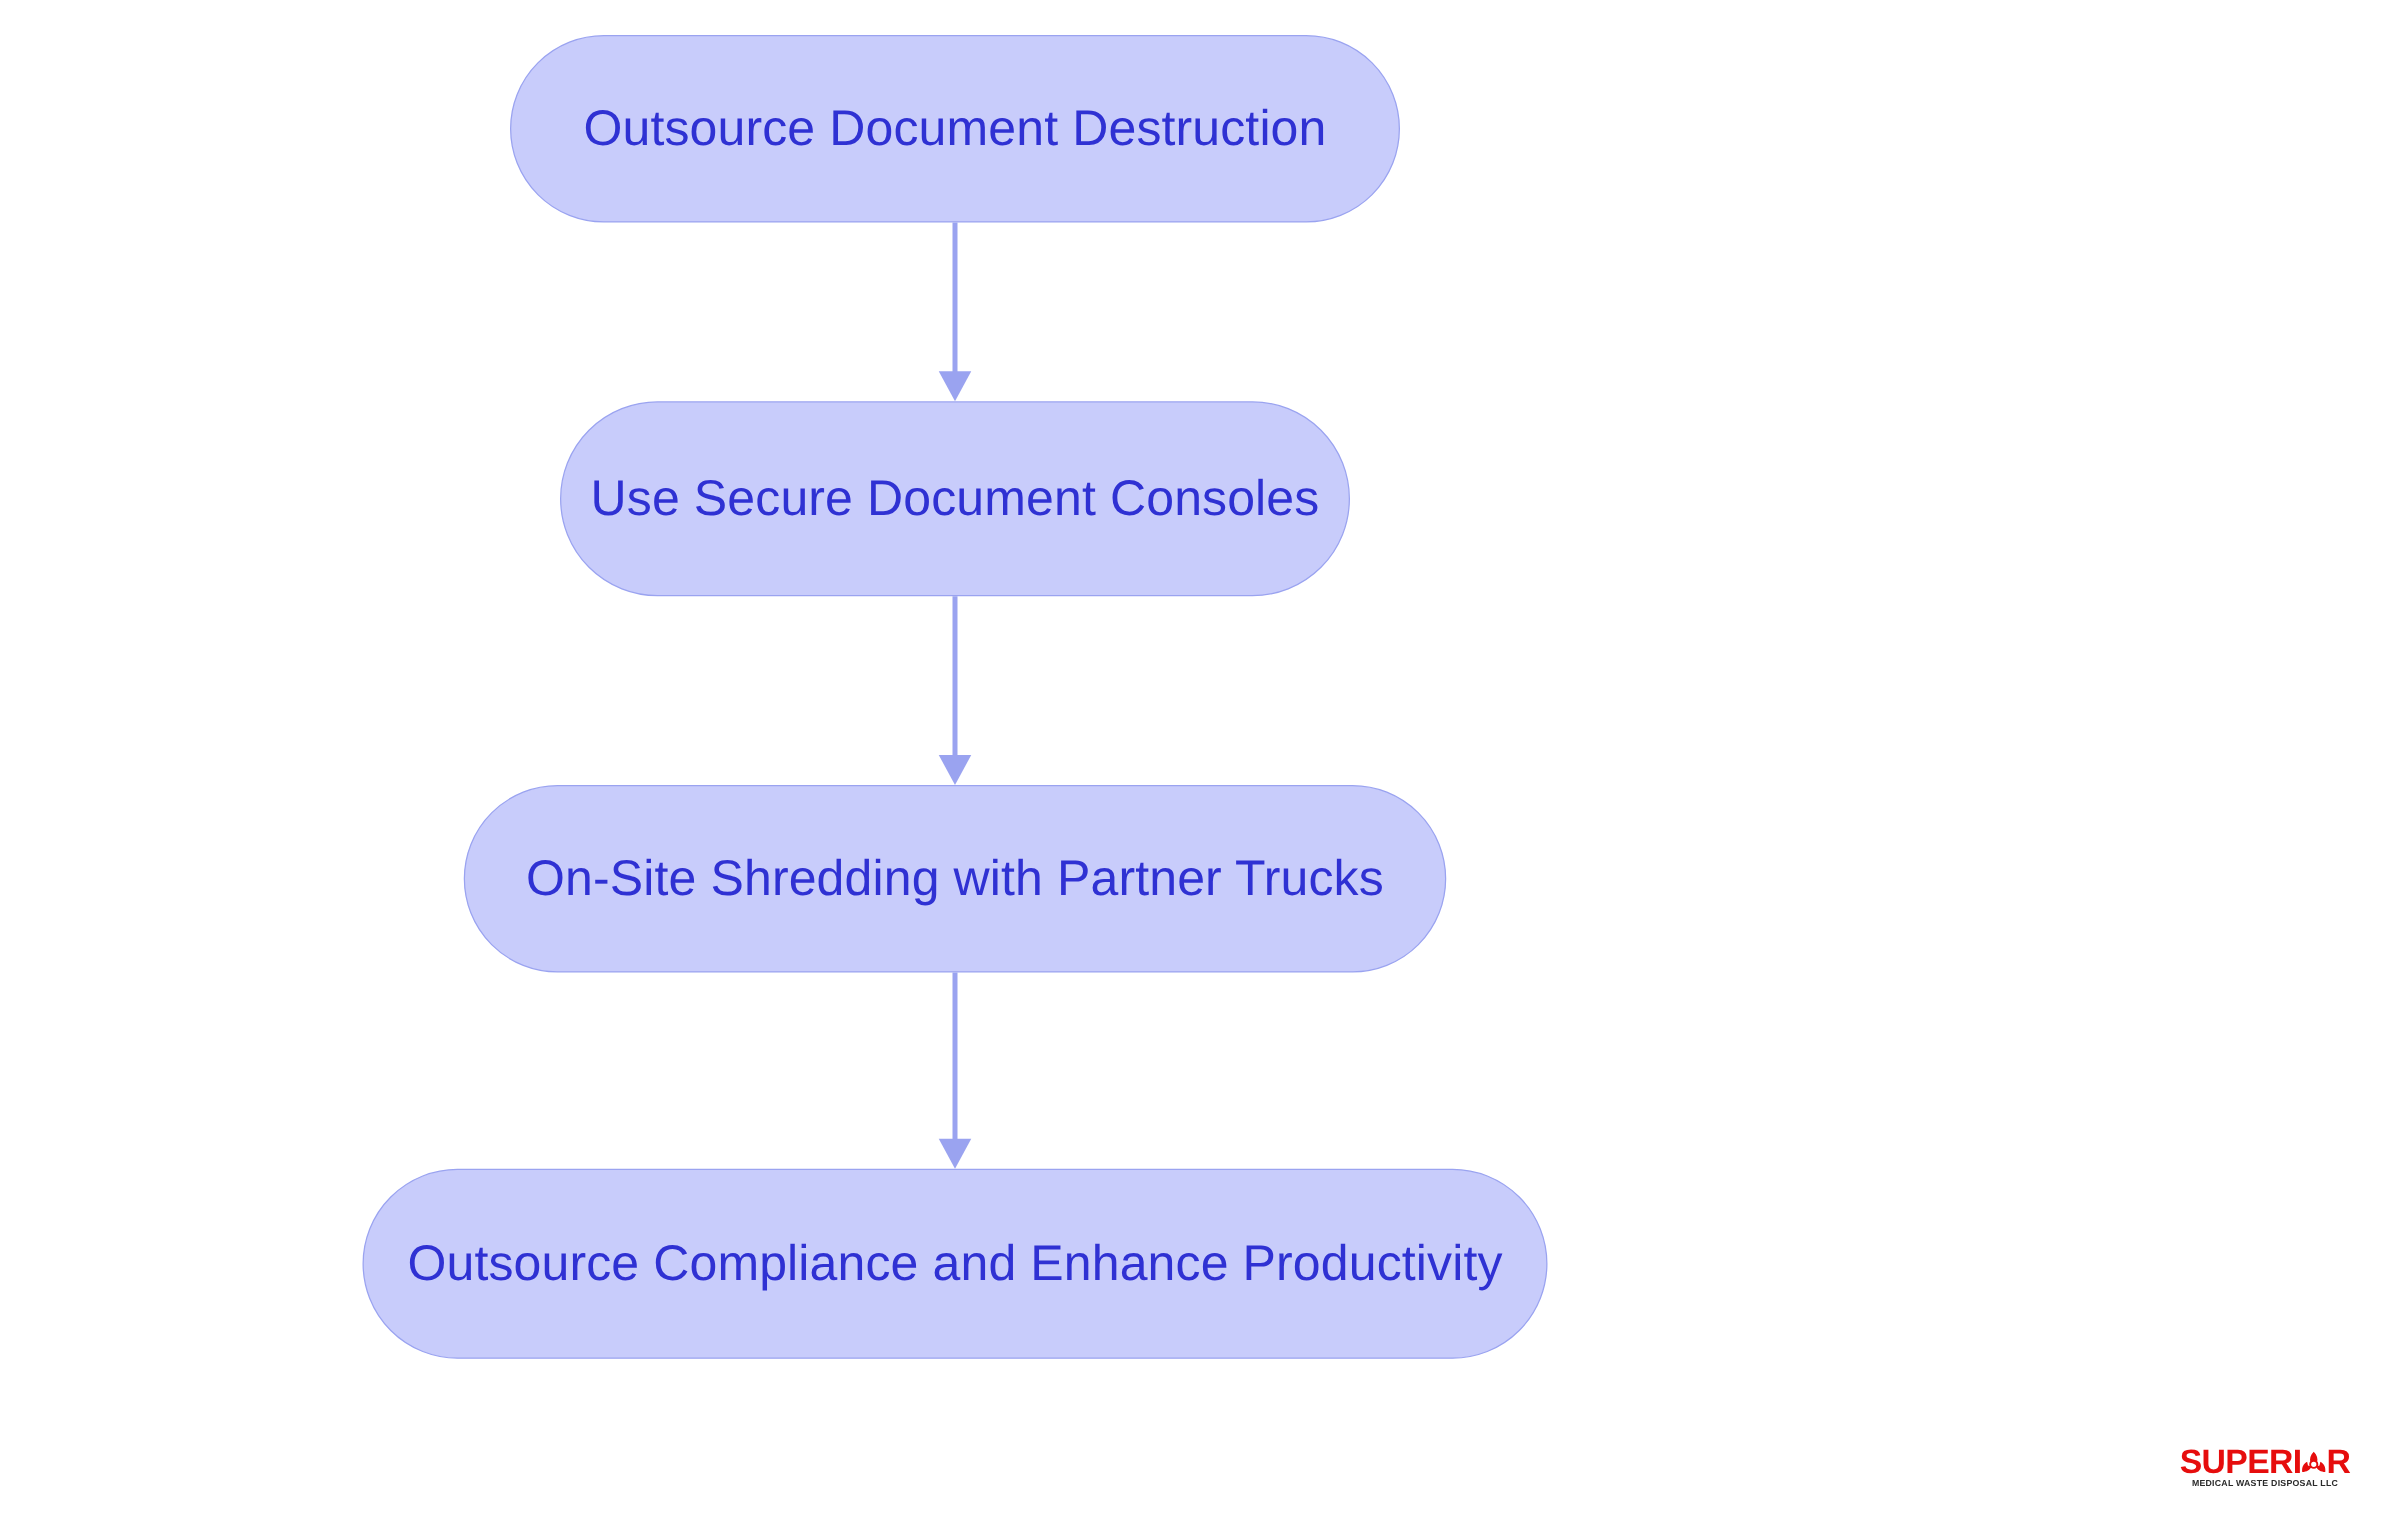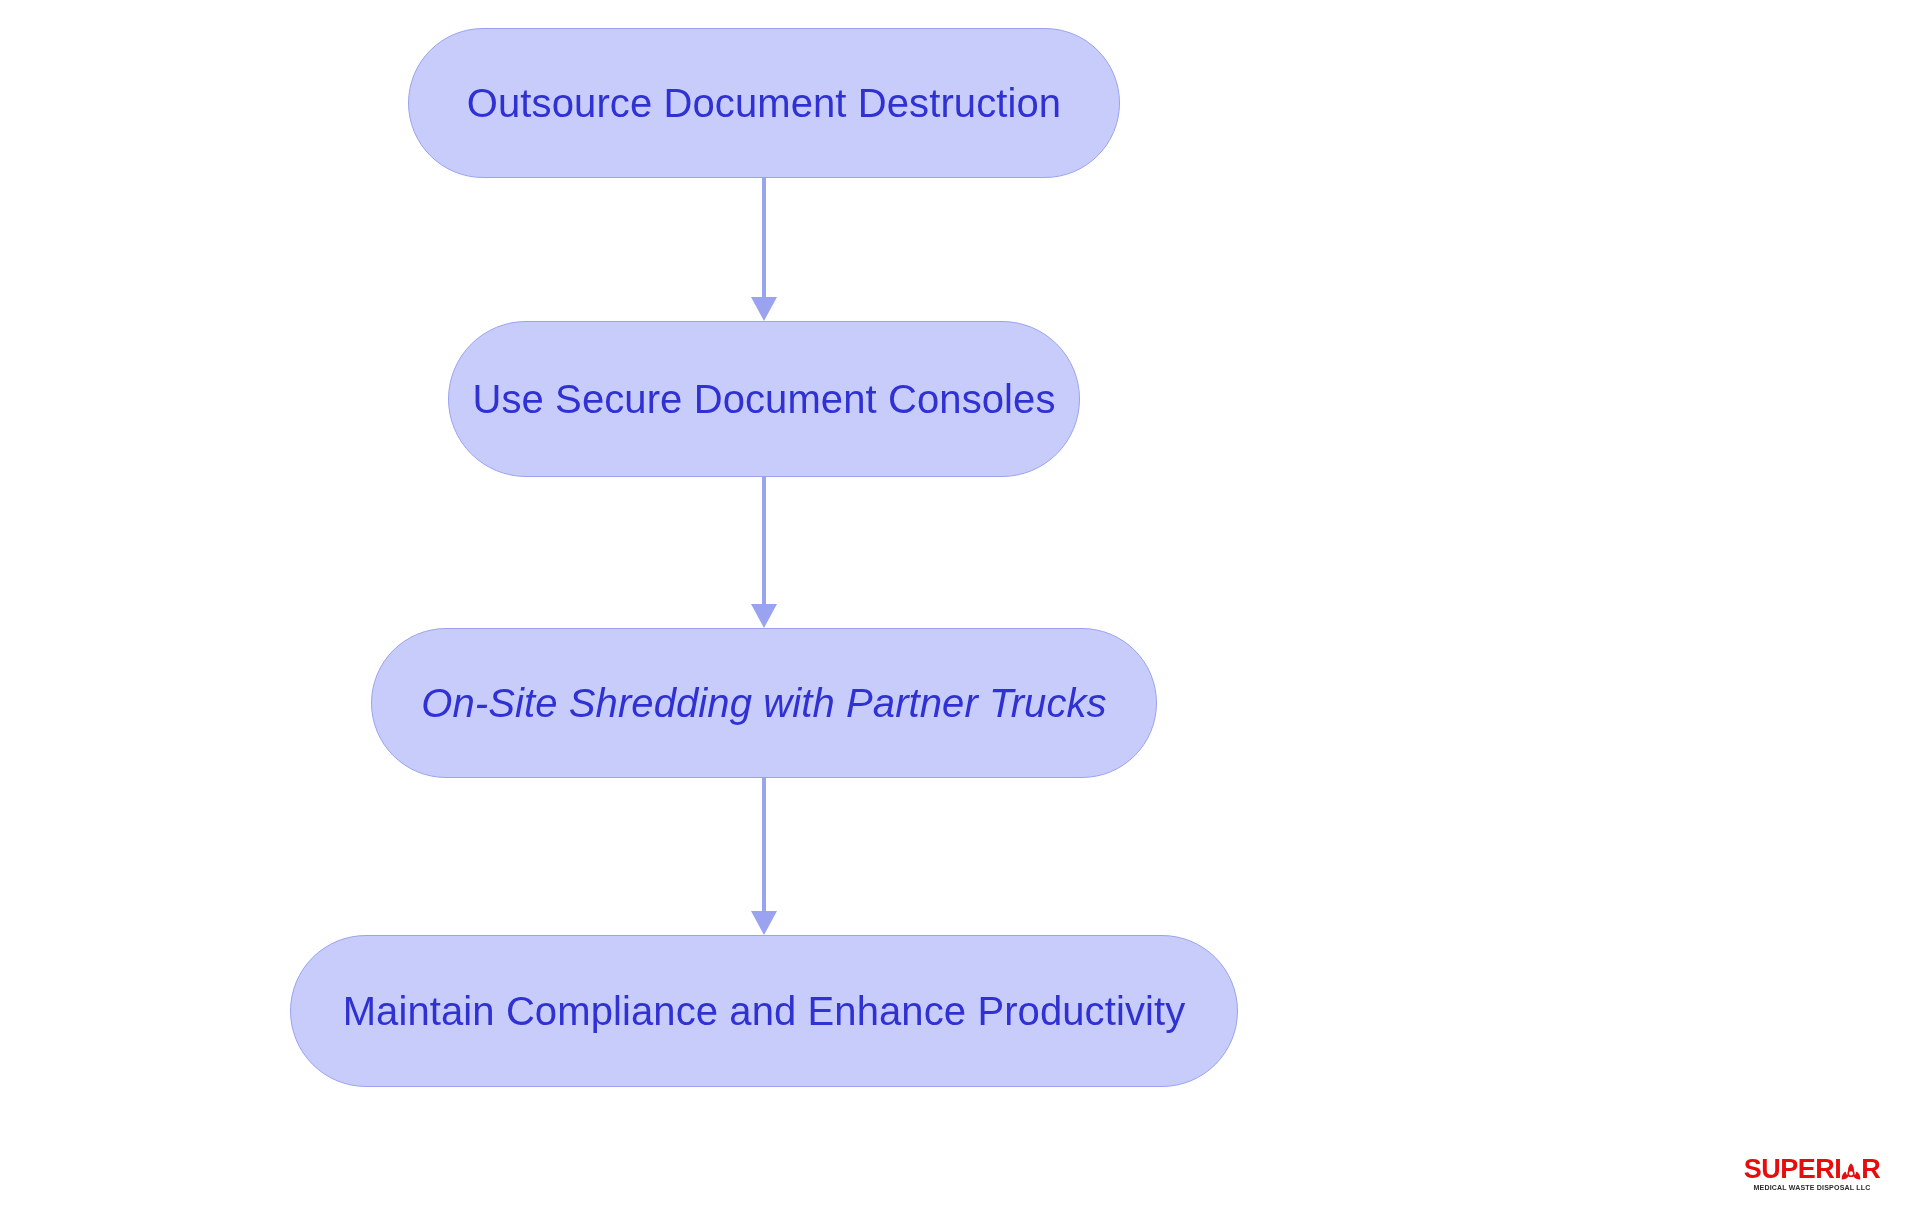--- a/index.html
+++ b/index.html
@@ -50,21 +50,21 @@
     display: flex;
     align-items: center;
     justify-content: center;
     text-align: center;
     white-space: nowrap;
     line-height: 1;
   }
 
   .node-1 { width: 712px; height: 150px; }
   .node-2 { width: 632px; height: 156px; }
-  .node-3 { width: 786px; height: 150px; font-style: italic; }
+  .node-3 { width: 786px; height: 150px; }
   .node-4 { width: 948px; height: 152px; }
 
   
   .connector {
     display: flex;
     flex-direction: column;
     align-items: center;
     justify-content: flex-start;
   }
   .connector .shaft {
@@ -88,21 +88,21 @@
   .brand {
     position: absolute;
     right: 24px;
     bottom: 24px;
     width: 168px;
     text-align: center;
     user-select: none;
   }
   .brand-word {
     display: flex;
-    align-items: flex-end;
+    align-items: center;
     justify-content: center;
     font-family: "Liberation Sans", sans-serif;
     font-weight: bold;
     font-size: 27px;
     letter-spacing: -0.5px;
     color: #e60d0d;
     line-height: 1;
   }
   .brand-word .biohazard {
     display: inline-block;
@@ -151,21 +151,21 @@
     <div class="node node-3">
       <span>On-Site Shredding with Partner Trucks</span>
     </div>
 
     <div class="connector conn-3">
       <div class="shaft"></div>
       <div class="head"></div>
     </div>
 
     <div class="node node-4">
-      <span>Maintain Compliance and Enhance Productivity</span>
+      <span>Outsource Compliance and Enhance Productivity</span>
     </div>
 
   </div>
 
   <div class="brand">
     <div class="brand-word">
       <span>SUPERI</span>
       <span class="biohazard">
         <svg viewBox="0 0 100 100" width="22" height="22" aria-hidden="true">
           <circle cx="50" cy="50" r="48" fill="#ffffff"></circle>

